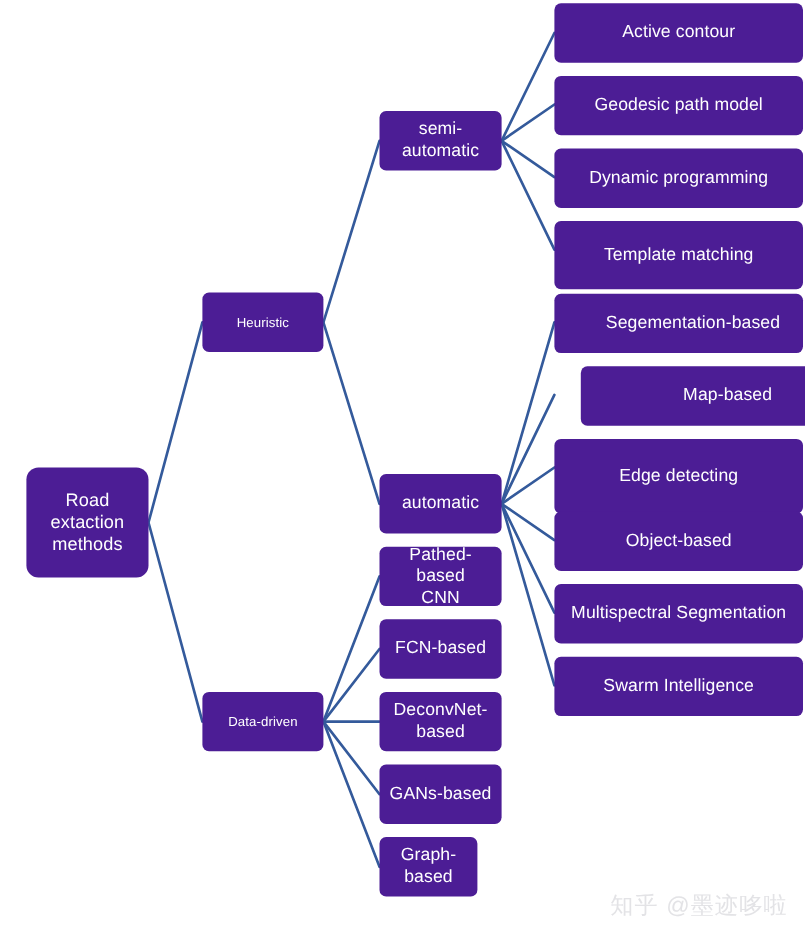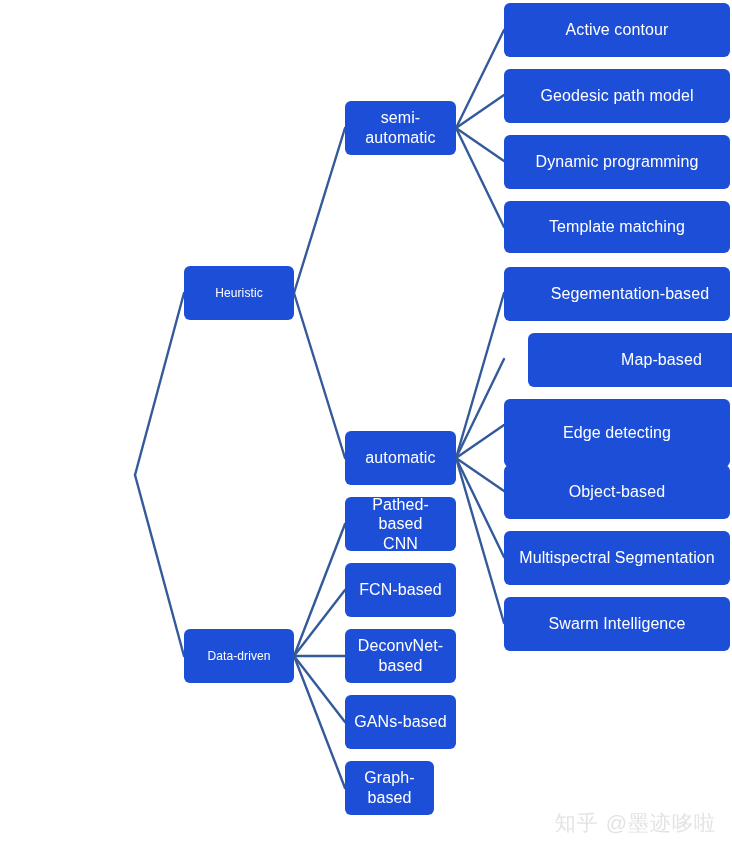--- a/index.html
+++ b/index.html
@@ -32,21 +32,21 @@
   }
   .edge {
     stroke: #345A9B;
     stroke-width: 2.4;
     fill: none;
     stroke-linecap: round;
   }
   .node-box {
     position: absolute;
     box-sizing: border-box;
-    background: #1d4ed8;
+    background: #4c1d95;
     color: #ffffff;
     border-radius: 5px;
     display: flex;
     align-items: center;
     justify-content: center;
     text-align: center;
     line-height: 1.22;
     padding: 2px 6px;
     font-weight: 400;
     letter-spacing: 0.1px;
@@ -94,32 +94,35 @@
     <path class="edge" d="M456,458 L504,557"></path>
     <path class="edge" d="M456,458 L504,623"></path>
 
     <path class="edge" d="M294,656 L345,524"></path>
     <path class="edge" d="M294,656 L345,590"></path>
     <path class="edge" d="M294,656 L345,656"></path>
     <path class="edge" d="M294,656 L345,722"></path>
     <path class="edge" d="M294,656 L345,788"></path>
   </svg>
 
+  <div class="node-box node-root" style="left:24px; top:425px; width:111px; height:100px;">Road
+extaction
+methods</div>
 
   <div class="node-box node-lvl2" style="left:184px; top:266px; width:110px; height:54px;">Heuristic</div>
   <div class="node-box node-lvl2" style="left:184px; top:629px; width:110px; height:54px;">Data-driven</div>
 
   <div class="node-box node-lvl3" style="left:345px; top:101px; width:111px; height:54px;">semi-
 automatic</div>
   <div class="node-box node-lvl3" style="left:345px; top:431px; width:111px; height:54px;">automatic</div>
 
   <div class="node-box node-leaf" style="left:504px; top:3px; width:226px; height:54px;">Active contour</div>
   <div class="node-box node-leaf" style="left:504px; top:69px; width:226px; height:54px;">Geodesic path model</div>
   <div class="node-box node-leaf" style="left:504px; top:135px; width:226px; height:54px;">Dynamic programming</div>
-  <div class="node-box node-leaf" style="left:504px; top:201px; width:226px; height:52px;">Template matching</div>
+  <div class="node-box node-leaf" style="left:504px; top:201px; width:226px; height:62px;">Template matching</div>
 
   <div class="node-box node-leaf" style="left:504px; top:267px; width:226px; height:54px;padding-left:32px;">Segementation-based</div>
   <div class="node-box node-leaf" style="left:528px; top:333px; width:226px; height:54px;padding-left:47px;">Map-based</div>
   <div class="node-box node-leaf" style="left:504px; top:399px; width:226px; height:68px;">Edge detecting</div>
   <div class="node-box node-leaf" style="left:504px; top:465px; width:226px; height:54px;">Object-based</div>
   <div class="node-box node-leaf" style="left:504px; top:531px; width:226px; height:54px;">Multispectral Segmentation</div>
   <div class="node-box node-leaf" style="left:504px; top:597px; width:226px; height:54px;">Swarm Intelligence</div>
 
   <div class="node-box node-dd" style="left:345px; top:497px; width:111px; height:54px;">Pathed-based
 CNN</div>

